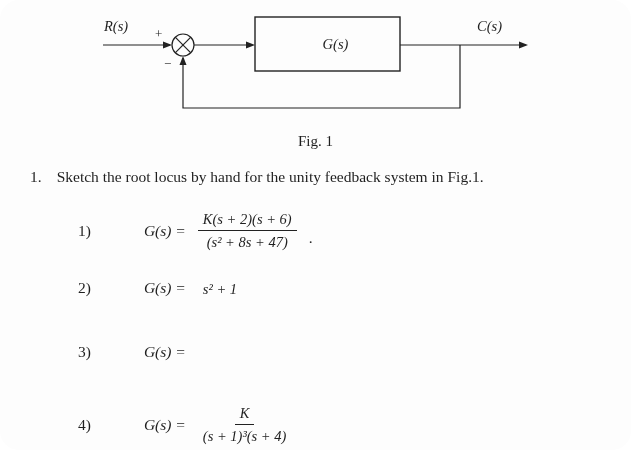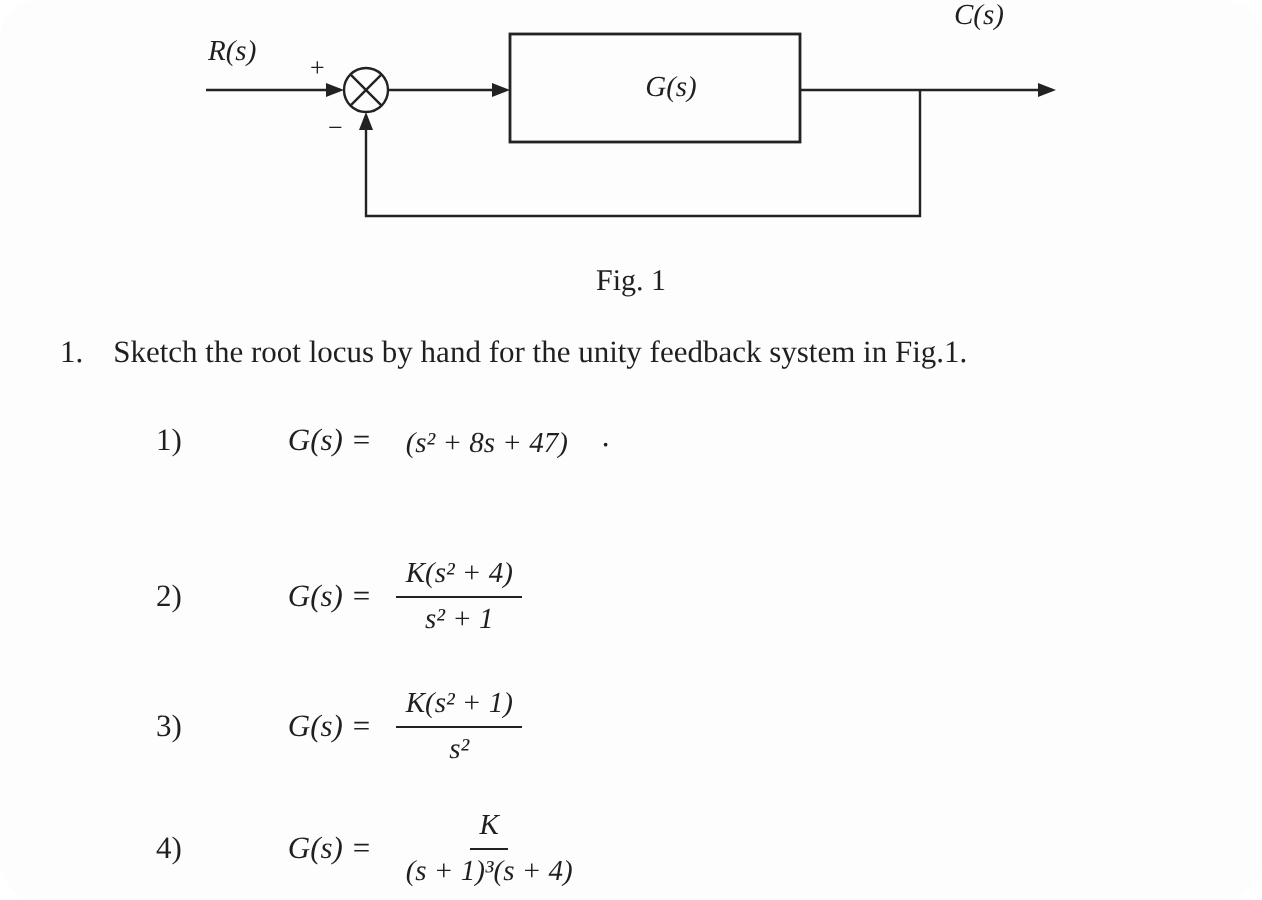--- a/index.html
+++ b/index.html
@@ -97,54 +97,50 @@
       <g stroke="#222" stroke-width="1.2" fill="none">
         <polyline points="460,45 460,108 183,108 183,58"></polyline>
         <polygon points="183,56 179.5,65 186.5,65" fill="#222" stroke="none"></polygon>
       </g>
     </svg>
 
     <span class="lbl" style="left:104px; top:18px;">R(s)</span>
     <span class="sign" style="left:155px; top:26px;">+</span>
     <span class="sign" style="left:164px; top:56px;">−</span>
     <span class="block-label">G(s)</span>
-    <span class="lbl" style="left:477px; top:0;">C(s)</span>
+    <span class="lbl" style="left:477px; top:18px;">C(s)</span>
     <div class="caption">Fig. 1</div>
   </div>
 
   <div class="problem">
     <span>1.</span>
     <span>Sketch the root locus by hand for the unity feedback system in Fig.1.</span>
   </div>
 
   <div class="tf-item" style="top:210px;">
     <span>1)</span>
     <span class="tf-lhs">G(s) =</span>
     <span class="frac">
+      <span class="num">K(s + 2)(s + 6)</span>
       <span class="den">(s² + 8s + 47)</span>
     </span>
     <span class="suffix">.</span>
   </div>
 
   <div class="tf-item" style="top:278px;">
     <span>2)</span>
     <span class="tf-lhs">G(s) =</span>
     <span class="frac">
-      <span class="num">K(s² + 4)</span>
       <span class="den">s² + 1</span>
     </span>
   </div>
 
   <div class="tf-item" style="top:343px;">
     <span>3)</span>
     <span class="tf-lhs">G(s) =</span>
-    <span class="frac">
-      <span class="num">K(s² + 1)</span>
-      <span class="den">s²</span>
-    </span>
   </div>
 
   <div class="tf-item" style="top:404px;">
     <span>4)</span>
     <span class="tf-lhs">G(s) =</span>
     <span class="frac">
       <span class="num">K</span>
       <span class="den">(s + 1)³(s + 4)</span>
     </span>
   </div>

